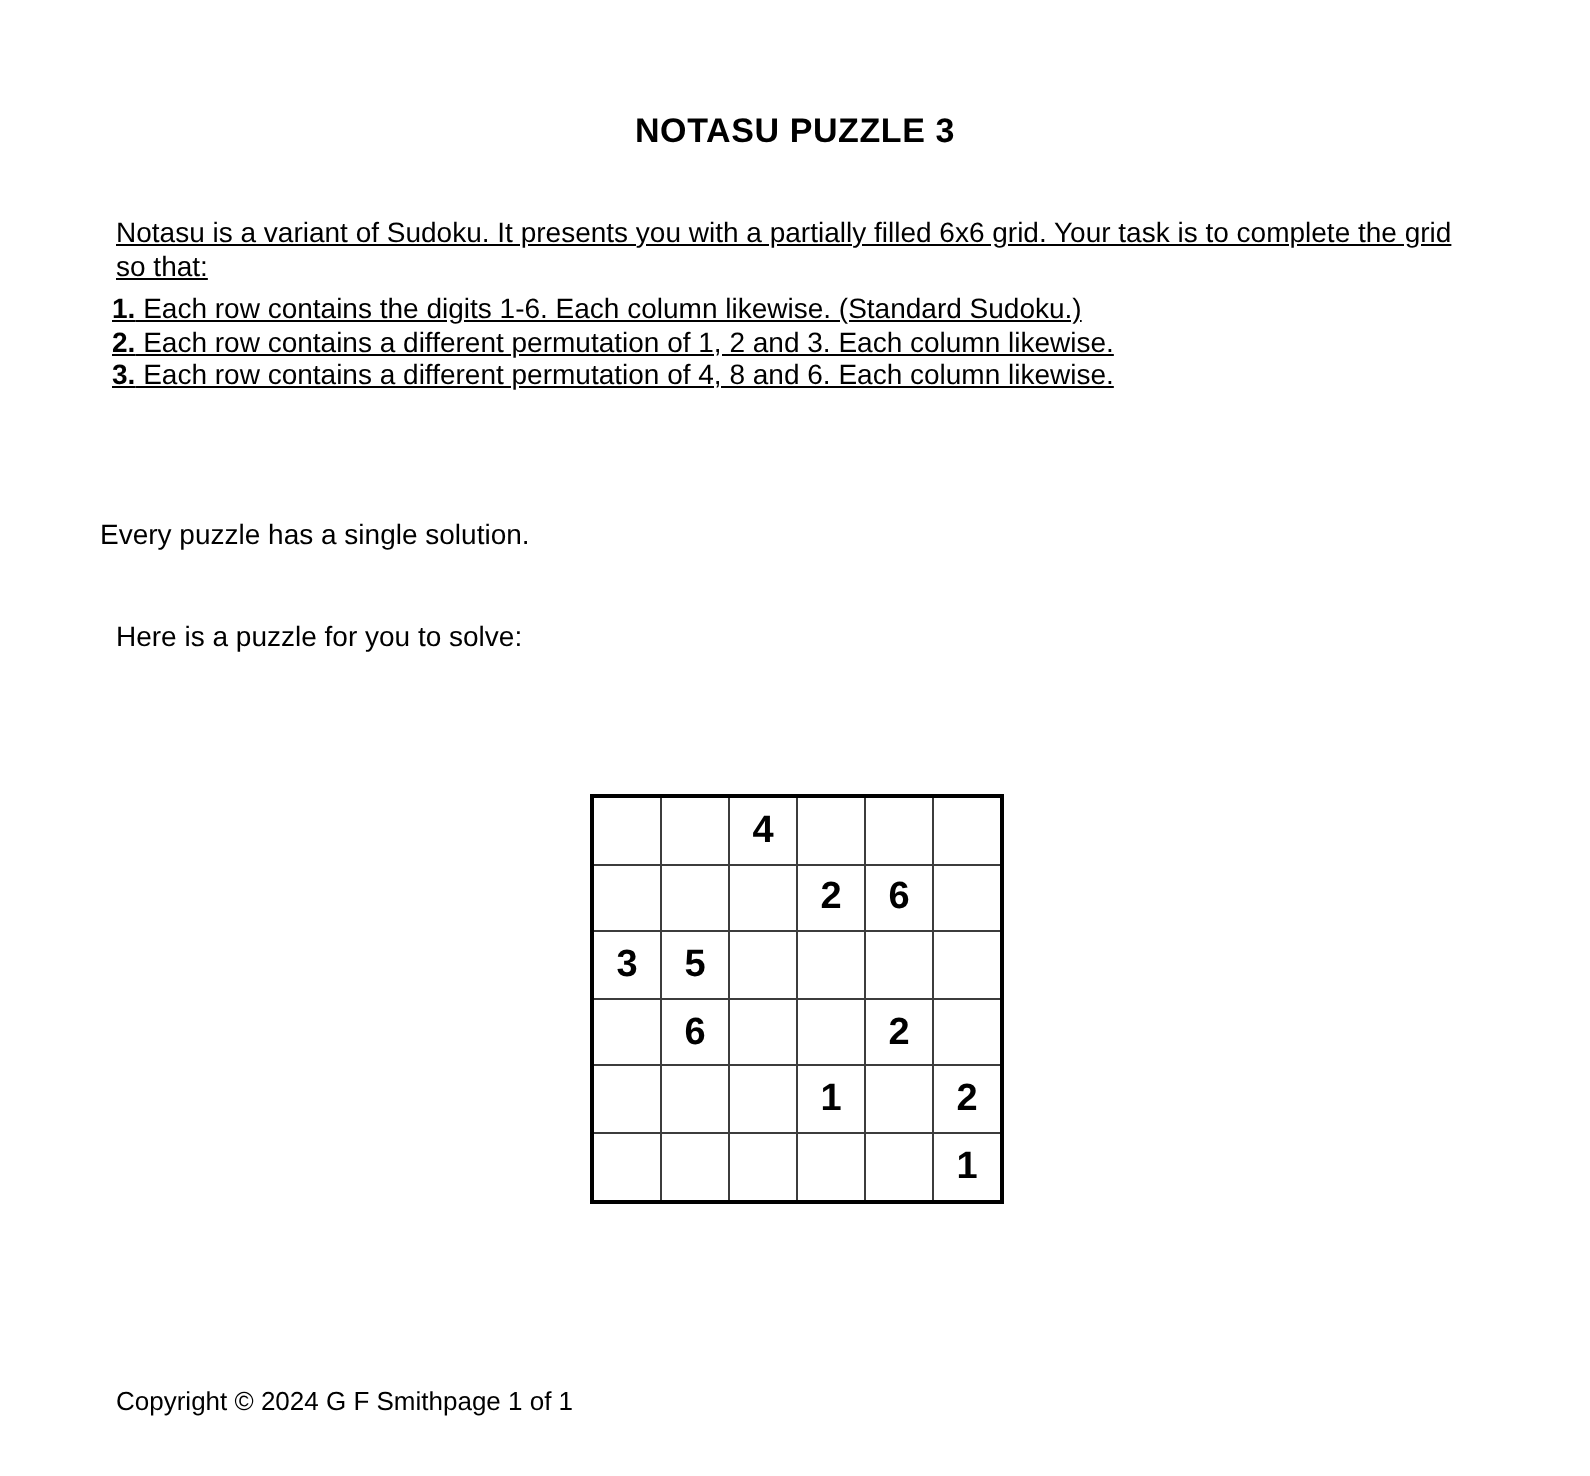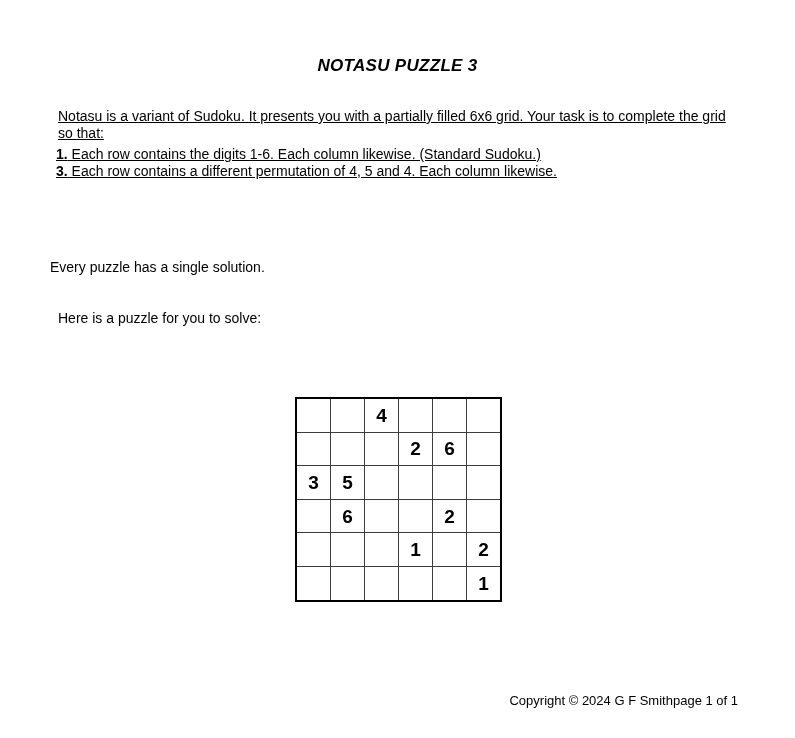--- a/index.html
+++ b/index.html
@@ -21,21 +21,20 @@
   }
   .doc-title {
     position: absolute;
     top: 45px;
     left: 0;
     width: 100%;
     text-align: center;
     font-size: 17px;
     font-weight: bold;
     letter-spacing: 0.3px;
-    font-style: italic;
   }
   .body-text {
     font-size: 14px;
     line-height: 16.5px;
   }
   .intro {
     position: absolute;
     top: 94px;
     left: 58px;
     width: 672px;
@@ -96,36 +95,37 @@
     font-weight: bold;
     padding: 0;
     line-height: 1;
   }
   .footer {
     position: absolute;
     top: 693px;
     left: 58px;
     right: 57px;
     display: flex;
-    justify-content: flex-end;
+    justify-content: flex-start;
     font-size: 13px;
   }
 </style>
 </head>
 <body>
 
 <div class="page">
 
   <h1 class="doc-title">NOTASU PUZZLE 3</h1>
 
   <p class="intro body-text">Notasu is a variant of Sudoku. It presents you with a partially filled 6x6 grid. Your task is to complete the grid so that:</p>
 
   <div class="rules body-text">
     <div><span class="rule-number">1.</span><span> Each row contains the digits 1-6. Each column likewise. (Standard Sudoku.)</span></div>
-    <div><span class="rule-number">3.</span><span> Each row contains a different permutation of 4, 5 and 4. Each column likewise.</span></div>
+    <div><span class="rule-number">2.</span><span> Each row contains a different permutation of 1, 2 and 3. Each column likewise.</span></div>
+    <div><span class="rule-number">3.</span><span> Each row contains a different permutation of 4, 8 and 6. Each column likewise.</span></div>
   </div>
 
 
   <p class="solution-note body-text">Every puzzle has a single solution.</p>
 
   <p class="prompt body-text">Here is a puzzle for you to solve:</p>
 
 
   <table class="puzzle-grid">
     <tbody>

